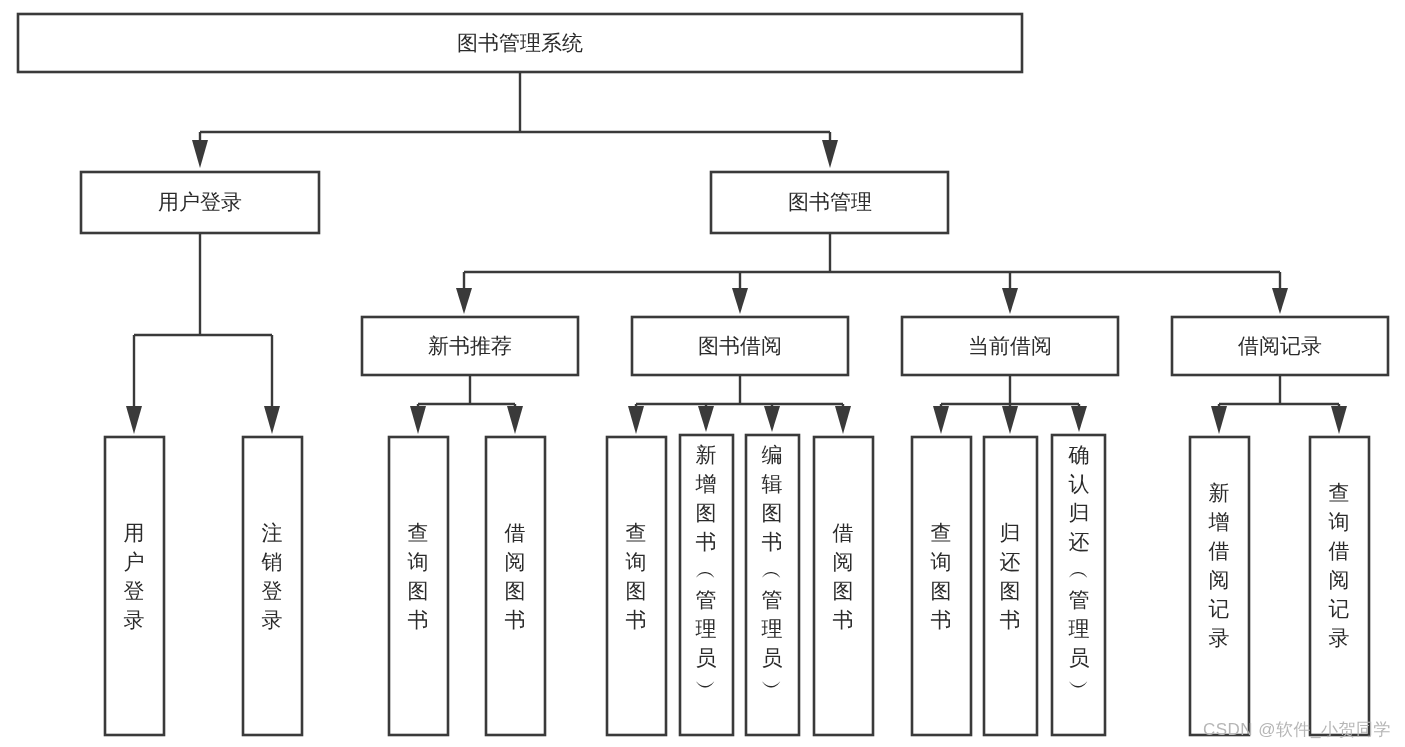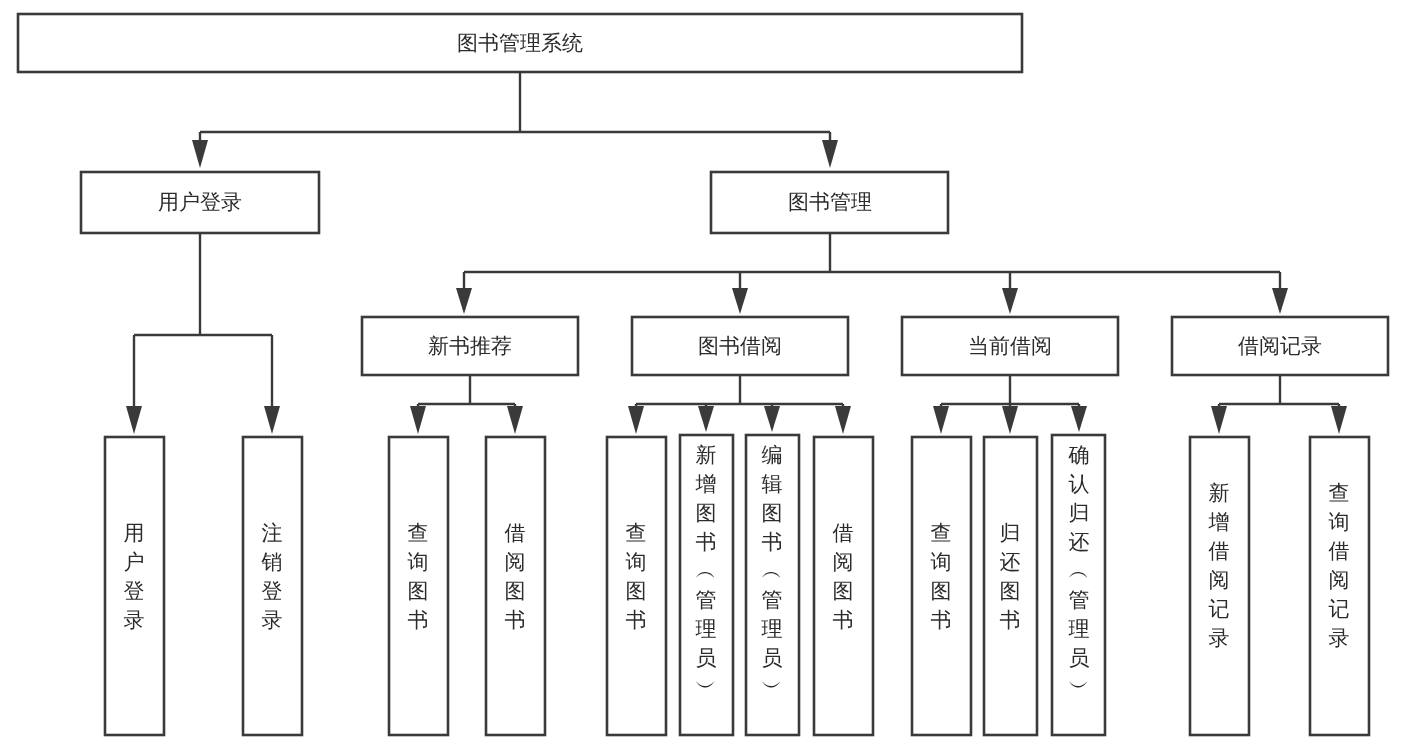--- a/index.html
+++ b/index.html
@@ -246,14 +246,15 @@
       <text class="node-label-v" x="1219" y="500"><tspan x="1219" dy="0">新</tspan><tspan x="1219" dy="29">增</tspan><tspan x="1219" dy="29">借</tspan><tspan x="1219" dy="29">阅</tspan><tspan x="1219" dy="29">记</tspan><tspan x="1219" dy="29">录</tspan></text>
     </g>
 
     <g>
       <rect class="node-rect" x="1310" y="437" width="59" height="298"></rect>
       <text class="node-label-v" x="1339" y="500"><tspan x="1339" dy="0">查</tspan><tspan x="1339" dy="29">询</tspan><tspan x="1339" dy="29">借</tspan><tspan x="1339" dy="29">阅</tspan><tspan x="1339" dy="29">记</tspan><tspan x="1339" dy="29">录</tspan></text>
     </g>
 
   </svg>
 
+  <div class="watermark">CSDN @软件_小贺同学</div>
 
 </div>
 
 </body></html>

